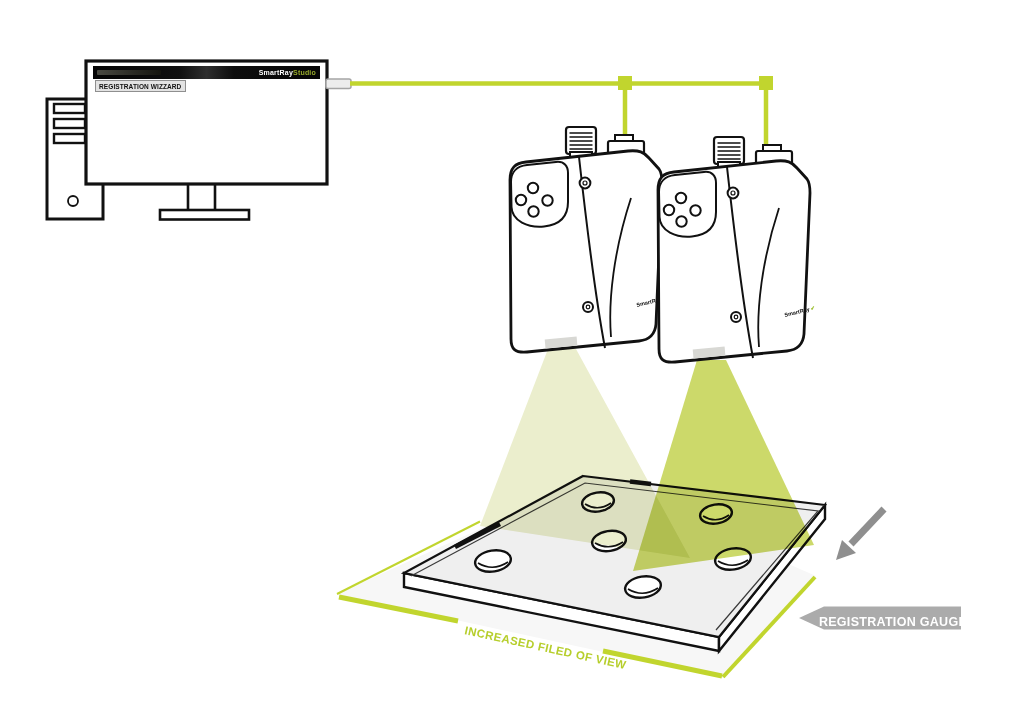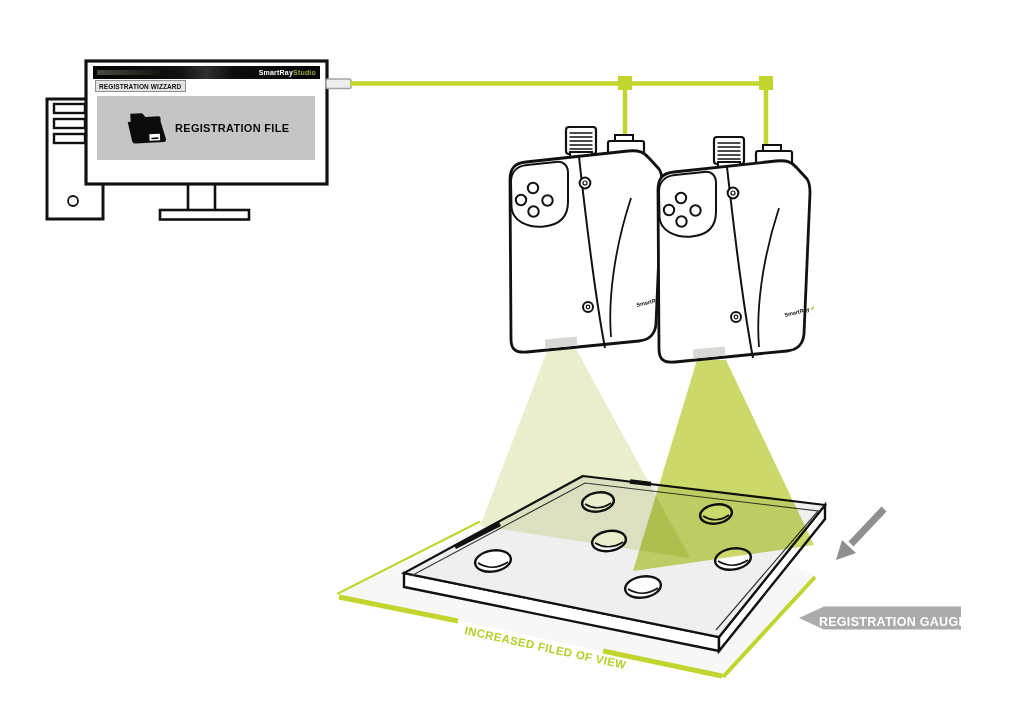--- a/index.html
+++ b/index.html
@@ -147,28 +147,15 @@
     <text x="893" y="622.5" text-anchor="middle" dominant-baseline="middle" font-size="12.5" font-weight="bold" fill="#fff" letter-spacing="0.3">REGISTRATION GAUGE</text>
   </g>
 </svg>
 
 <div class="screen">
   <div class="titlebar">
     <div class="menu-smudge"></div>
     <div class="brand"><span>SmartRay</span><span class="suffix">Studio</span></div>
   </div>
   <div class="wizard-tab">REGISTRATION WIZZARD</div>
-  <div class="wizard-panel">
-    <span class="folder-wrap">
-      <svg width="42" height="36" viewBox="0 0 42 36">
-        <g transform="rotate(-3 21 18)">
-          <path d="M7 3 h12 l3 4 h13 a2 2 0 0 1 2 2 v3 H7 Z" fill="#0c0c0c"></path>
-          <path d="M4 11 h31 a2 2 0 0 1 2 1.6 l4.4 17.4 a2.4 2.4 0 0 1 -2.4 3 H10.5 a3 3 0 0 1 -3 -2.4 Z" fill="#0c0c0c"></path>
-          <rect x="25" y="24.5" width="10.5" height="6.5" fill="#fff"></rect>
-          <rect x="26.8" y="28" width="7" height="1.6" fill="#0c0c0c"></rect>
-        </g>
-      </svg>
-    </span>
-    <span class="file-label">REGISTRATION FILE</span>
-  </div>
 </div>
 
 </div>
 
 </body></html>

